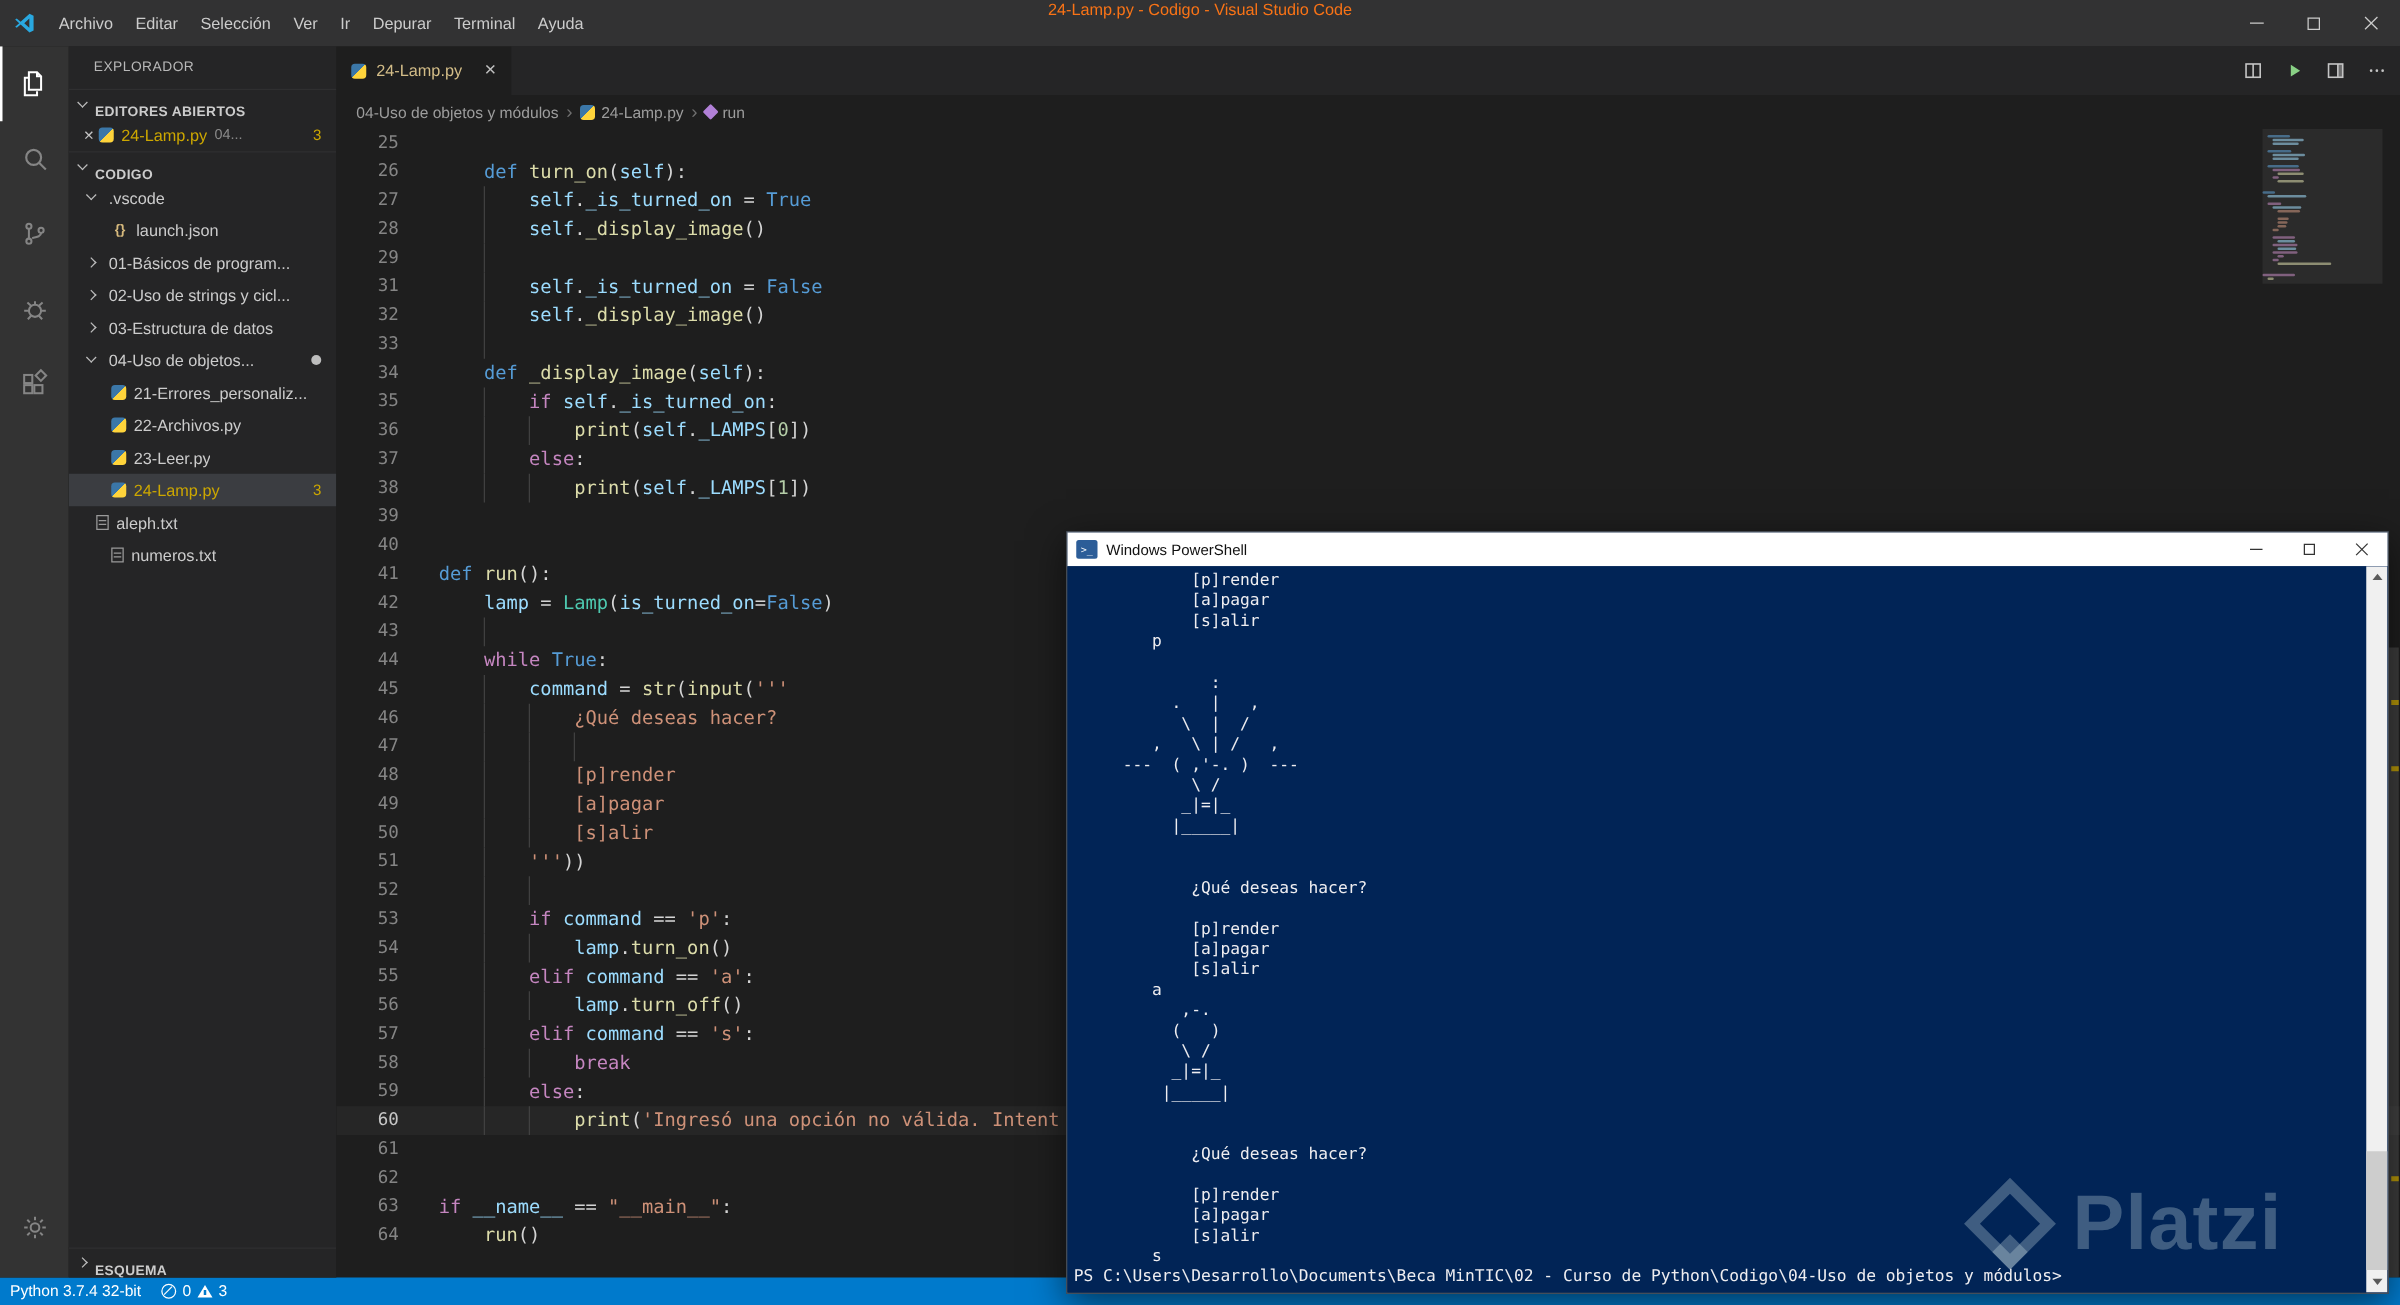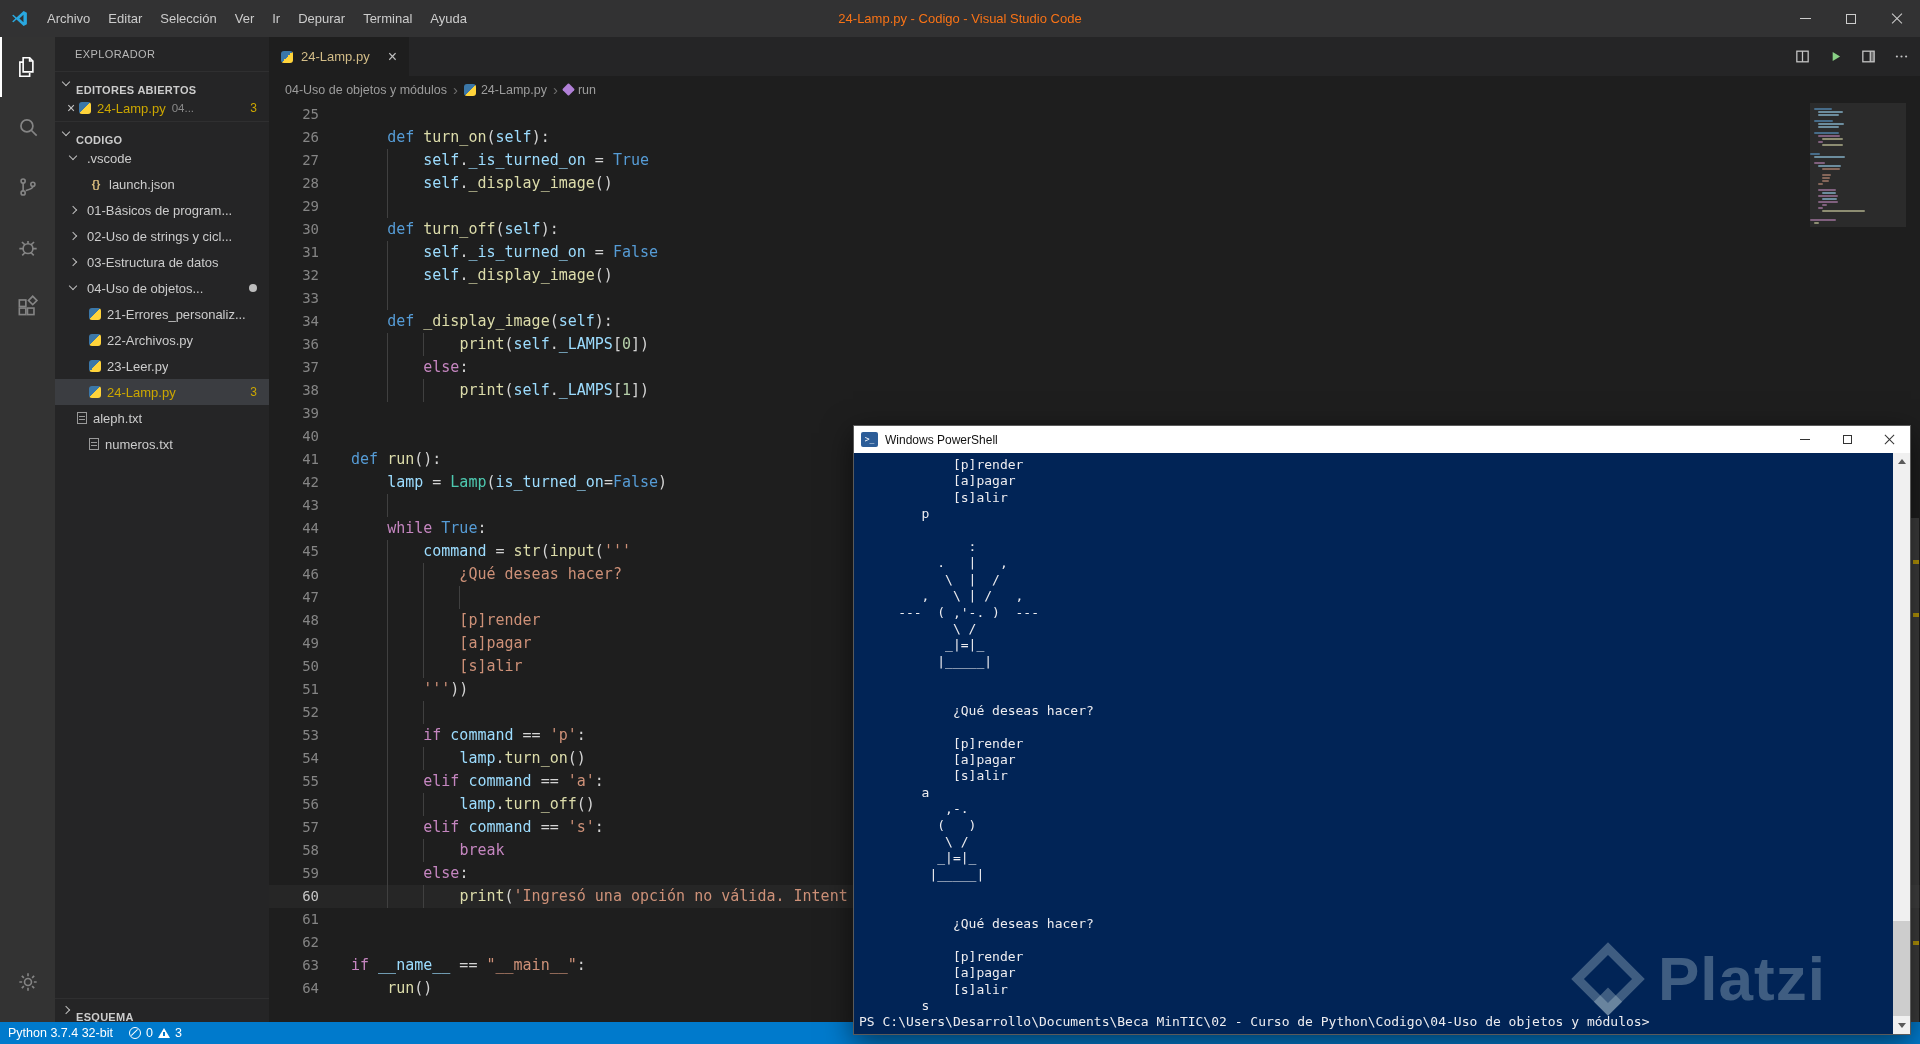--- a/index.html
+++ b/index.html
@@ -1,21 +1,21 @@
 <!DOCTYPE html>
 <html><head>
 <meta charset="utf-8">
 <style>
   * { margin:0; padding:0; box-sizing:border-box; }
   html,body { background:#111; }
   body { font-family:"Liberation Sans", sans-serif; }
   #root { position:relative; width:1920px; height:1044px; background:#1e1e1e; overflow:hidden; }
 
   
-  .titlebar { position:absolute; top:0; left:0; width:100%; height:37px; background:#323233; display:flex; align-items:center; color:#cccccc; font-size:13px; z-index:5; }
+  .titlebar { position:absolute; top:0; left:0; width:100%; height:37px; background:#323233; display:flex; color:#cccccc; font-size:13px; z-index:5; }
   .vscode-logo { width:38px; display:flex; justify-content:center; align-items:center; }
   .menubar { display:flex; }
   .menu-item { padding:0 9px; line-height:37px; cursor:default; }
   .titlebar-title { position:absolute; left:50%; transform:translateX(-50%); color:#f97316; font-size:13px; white-space:nowrap; }
   .win-controls { position:absolute; right:0; top:0; height:100%; display:flex; }
   .wc { width:46px; height:100%; display:flex; align-items:center; justify-content:center; position:relative; }
   .g-min { width:11px; height:1px; background:#cccccc; display:block; }
   .g-max { width:10px; height:10px; border:1px solid #cccccc; display:block; }
   .g-x { width:12px; height:12px; position:relative; display:block; }
   .g-x::before,.g-x::after { content:''; position:absolute; left:-1px; top:5px; width:14px; height:1px; background:#cccccc; }
@@ -325,25 +325,25 @@
           <span>run</span>
         </span>
       </div>
     <div class="code-area">
       <div id="code-lines">
           <div class="code-line"><span class="ln">25</span><span class="lc"></span></div>
           <div class="code-line"><span class="ln">26</span><span class="lc"><span class="tok-p">    </span><span class="tok-k">def</span><span class="tok-p"> </span><span class="tok-f">turn_on</span><span class="tok-p">(</span><span class="tok-v">self</span><span class="tok-p">):</span></span></div>
           <div class="code-line"><span class="ln">27</span><span class="lc"><i class="guide" style="left: 36.12px;"></i><span class="tok-p">        </span><span class="tok-v">self</span><span class="tok-p">.</span><span class="tok-v">_is_turned_on</span><span class="tok-p"> = </span><span class="tok-k">True</span></span></div>
           <div class="code-line"><span class="ln">28</span><span class="lc"><i class="guide" style="left: 36.12px;"></i><span class="tok-p">        </span><span class="tok-v">self</span><span class="tok-p">.</span><span class="tok-f">_display_image</span><span class="tok-p">()</span></span></div>
           <div class="code-line"><span class="ln">29</span><span class="lc"><i class="guide" style="left: 36.12px;"></i></span></div>
-          <div class="code-line"><span class="ln">30</span><span class="lc"><span class="tok-p">    </span><span class="tok-k">def</span><span class="tok-p"> </span><span class="tok-f">turn_off</span><span class="tok-p">(</span><span class="tok-v">self</span><span class="tok-p">):</span></span></div>
           <div class="code-line"><span class="ln">31</span><span class="lc"><i class="guide" style="left: 36.12px;"></i><span class="tok-p">        </span><span class="tok-v">self</span><span class="tok-p">.</span><span class="tok-v">_is_turned_on</span><span class="tok-p"> = </span><span class="tok-k">False</span></span></div>
           <div class="code-line"><span class="ln">32</span><span class="lc"><i class="guide" style="left: 36.12px;"></i><span class="tok-p">        </span><span class="tok-v">self</span><span class="tok-p">.</span><span class="tok-f">_display_image</span><span class="tok-p">()</span></span></div>
           <div class="code-line"><span class="ln">33</span><span class="lc"><i class="guide" style="left: 36.12px;"></i></span></div>
           <div class="code-line"><span class="ln">34</span><span class="lc"><span class="tok-p">    </span><span class="tok-k">def</span><span class="tok-p"> </span><span class="tok-f">_display_image</span><span class="tok-p">(</span><span class="tok-v">self</span><span class="tok-p">):</span></span></div>
+          <div class="code-line"><span class="ln">35</span><span class="lc"><i class="guide" style="left: 36.12px;"></i><span class="tok-p">        </span><span class="tok-c">if</span><span class="tok-p"> </span><span class="tok-v">self</span><span class="tok-p">.</span><span class="tok-v">_is_turned_on</span><span class="tok-p">:</span></span></div>
           <div class="code-line"><span class="ln">36</span><span class="lc"><i class="guide" style="left: 36.12px;"></i><i class="guide" style="left: 72.24px;"></i><span class="tok-p">            </span><span class="tok-f">print</span><span class="tok-p">(</span><span class="tok-v">self</span><span class="tok-p">.</span><span class="tok-v">_LAMPS</span><span class="tok-p">[</span><span class="tok-n">0</span><span class="tok-p">])</span></span></div>
           <div class="code-line"><span class="ln">37</span><span class="lc"><i class="guide" style="left: 36.12px;"></i><span class="tok-p">        </span><span class="tok-c">else</span><span class="tok-p">:</span></span></div>
           <div class="code-line"><span class="ln">38</span><span class="lc"><i class="guide" style="left: 36.12px;"></i><i class="guide" style="left: 72.24px;"></i><span class="tok-p">            </span><span class="tok-f">print</span><span class="tok-p">(</span><span class="tok-v">self</span><span class="tok-p">.</span><span class="tok-v">_LAMPS</span><span class="tok-p">[</span><span class="tok-n">1</span><span class="tok-p">])</span></span></div>
           <div class="code-line"><span class="ln">39</span><span class="lc"></span></div>
           <div class="code-line"><span class="ln">40</span><span class="lc"></span></div>
           <div class="code-line"><span class="ln">41</span><span class="lc"><span class="tok-k">def</span><span class="tok-p"> </span><span class="tok-f">run</span><span class="tok-p">():</span></span></div>
           <div class="code-line"><span class="ln">42</span><span class="lc"><span class="tok-p">    </span><span class="tok-v">lamp</span><span class="tok-p"> = </span><span class="tok-t">Lamp</span><span class="tok-p">(</span><span class="tok-v">is_turned_on</span><span class="tok-p">=</span><span class="tok-k">False</span><span class="tok-p">)</span></span></div>
           <div class="code-line"><span class="ln">43</span><span class="lc"><i class="guide" style="left: 36.12px;"></i></span></div>
           <div class="code-line"><span class="ln">44</span><span class="lc"><span class="tok-p">    </span><span class="tok-c">while</span><span class="tok-p"> </span><span class="tok-k">True</span><span class="tok-p">:</span></span></div>
           <div class="code-line"><span class="ln">45</span><span class="lc"><i class="guide" style="left: 36.12px;"></i><span class="tok-p">        </span><span class="tok-v">command</span><span class="tok-p"> = </span><span class="tok-f">str</span><span class="tok-p">(</span><span class="tok-f">input</span><span class="tok-p">(</span><span class="tok-s">'''</span></span></div>

